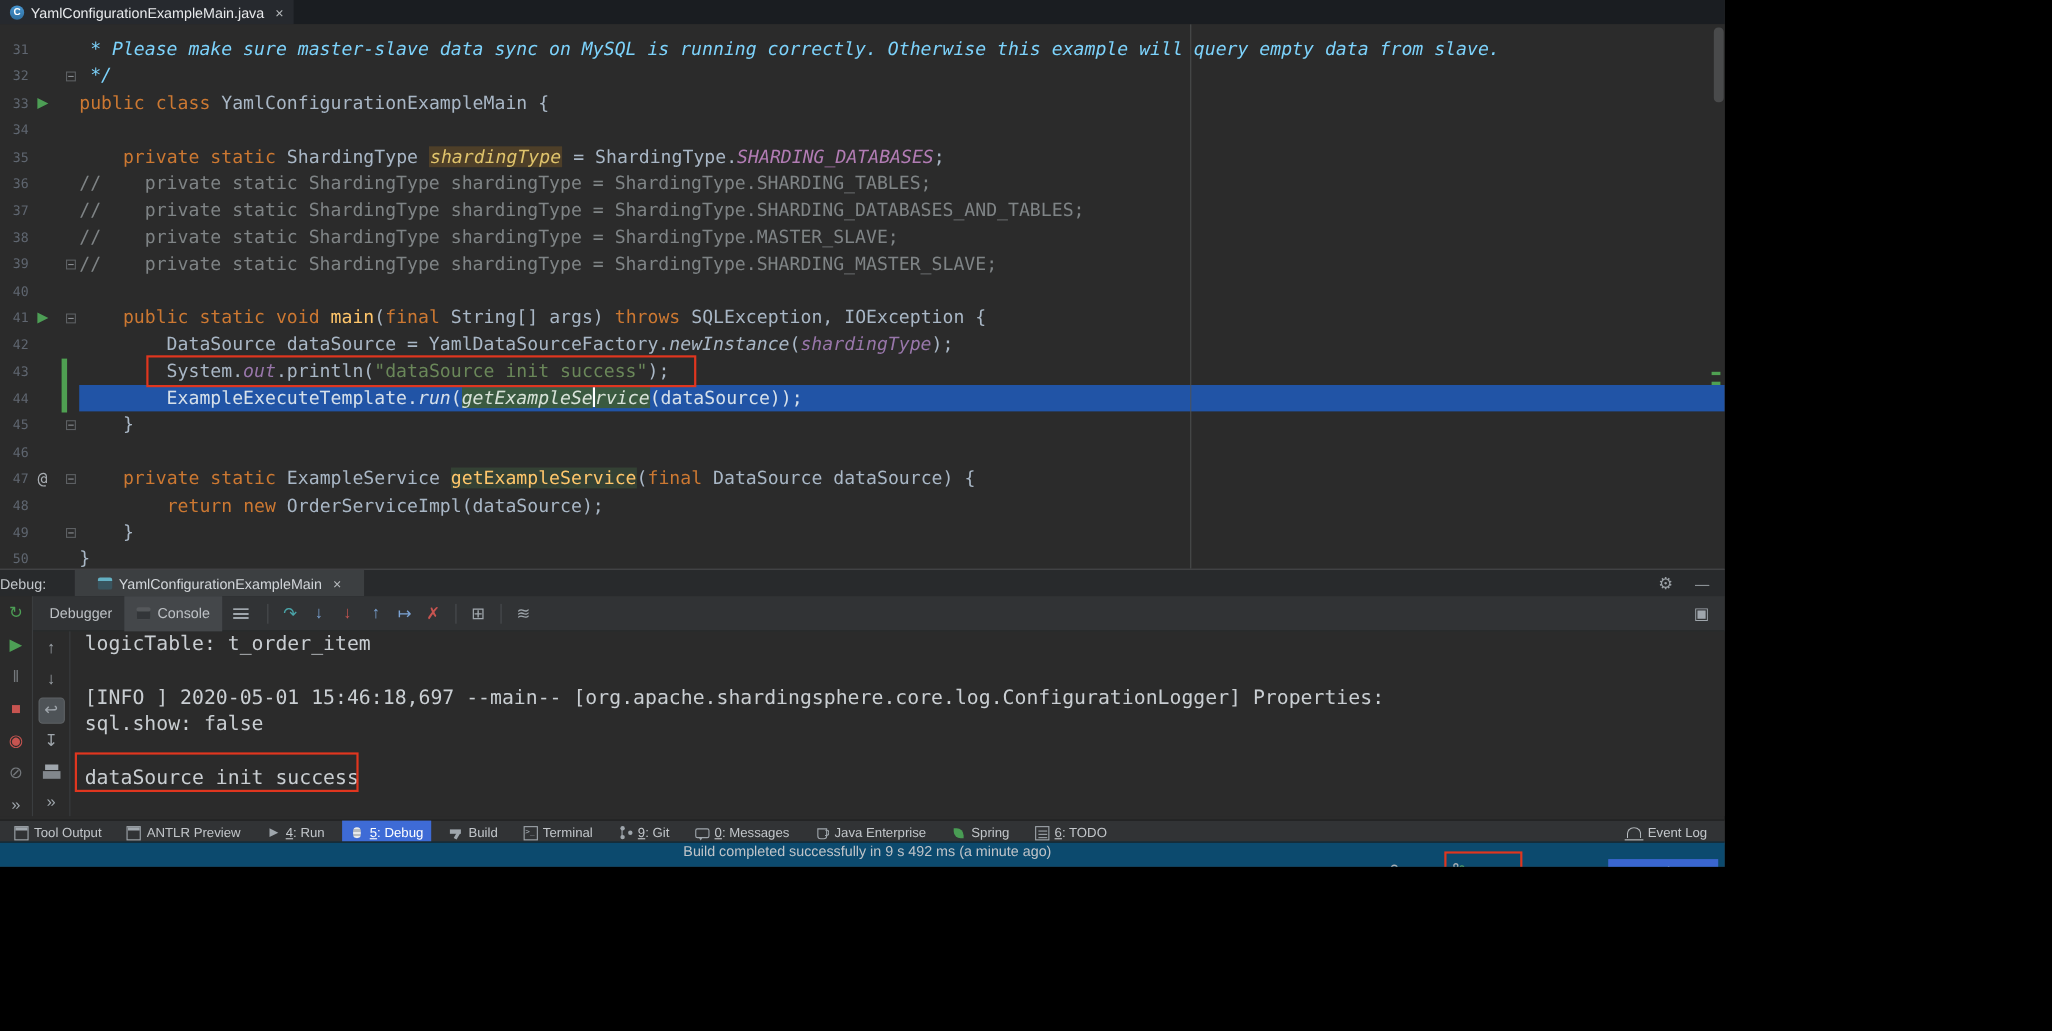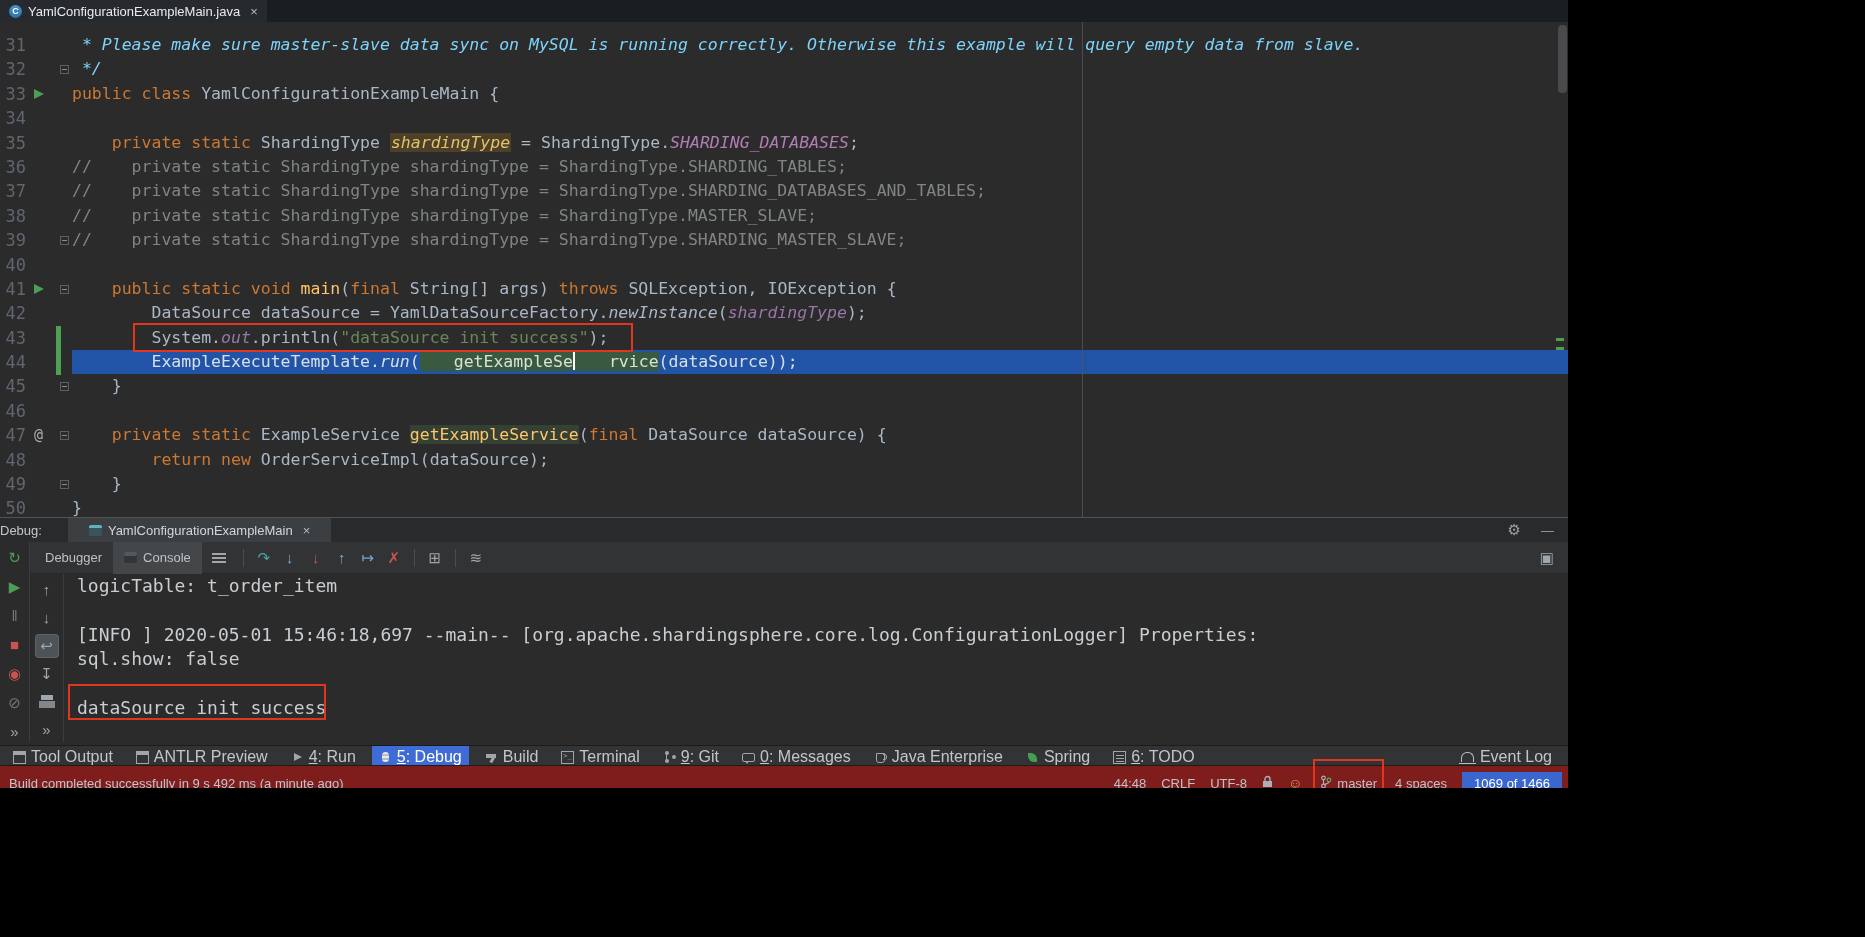--- a/index.html
+++ b/index.html
@@ -12,40 +12,40 @@
   .etab{display:flex;align-items:center;gap:6px;height:22px;padding:0 9px;background:#26292e;color:#e8eaec;font-size:13px;}
   .classicon{width:13px;height:13px;border-radius:7px;background:linear-gradient(180deg,#4694cf,#2f6fa0);
              color:#fff;font-size:9px;font-weight:bold;display:flex;align-items:center;justify-content:center;}
   .tclose{color:#b6babd;font-size:13px;margin-left:4px;cursor:default;}
 
   
   .editor{position:absolute;left:0;top:22px;right:0;height:495px;background:#2b2b2b;overflow:hidden;}
   .edlines{padding-top:11px;}
   .ed-row{display:flex;height:24.4px;line-height:24.4px;white-space:pre;
           font-family:"DejaVu Sans Mono","Liberation Mono",monospace;font-size:16.5px;}
-  .ed-num{flex:0 0 26px;text-align:right;color:#5f6670;font-size:17px;}
+  .ed-num{flex:0 0 26px;text-align:right;color:#5f6670;font-size:12px;}
   .ed-gut{flex:0 0 46px;position:relative;}
   .ed-code{flex:1 0 auto;}
   .line-exec .ed-code{background:#2154a6;}
   .runarrow{position:absolute;left:8px;top:7px;width:0;height:0;
             border-left:10px solid #4d9e55;border-top:5.5px solid transparent;border-bottom:5.5px solid transparent;}
   .gut-at{position:absolute;left:8px;top:0;color:#a8adb2;font-size:15px;}
   .foldbox{position:absolute;right:3px;top:8px;width:9px;height:9px;border:1px solid #5d6063;box-sizing:border-box;background:#2b2b2b;}
   .foldbox::after{content:"";position:absolute;left:1px;right:1px;top:3px;height:1px;background:#8a8e92;}
   .tok-kw{color:#cc7832;}
   .tok-pl{color:#a9b7c6;}
   .tok-com{color:#7f8486;}
   .tok-doc{color:#7dd3fc;font-style:italic;}
   .tok-fld{color:#9876aa;font-style:italic;}
   .tok-cst{color:#b27cb4;font-style:italic;}
   .tok-str{color:#6a8759;}
   .tok-md{color:#ffc66b;}
   .tok-plit{color:#a9b7c6;font-style:italic;}
   .tok-fldhl{color:#e0c46c;background:#4e3f28;font-style:italic;padding:0 1px;}
-  .tok-idhl{background:#3a5a40;color:#d8e2d8;padding-left:34px;}
+  .tok-idhl{background:#3a5a40;color:#d8e2d8;font-style:italic;}
   .tok-mdhl{background:#344134;color:#ffc66b;text-align:center;}
   .line-exec .tok-pl,.line-exec .tok-plit{color:#d6e0ea;}
   .caret{display:inline-block;width:2px;height:18px;background:#ffffff;margin-bottom:-3px;}
   .marginline{position:absolute;left:1082px;top:0;bottom:0;width:1px;background:#515355;opacity:.85;z-index:5;}
   .vcsbar{position:absolute;left:56px;top:304px;width:5px;height:49px;background:#4fa052;z-index:4;}
   .scrollthumb{position:absolute;right:1px;top:3px;width:9px;height:68px;background:rgba(164,168,172,.25);border-radius:4px;z-index:6;}
   .sm{position:absolute;right:4px;width:8px;height:3px;background:#4fa052;z-index:6;}
   .sm1{top:316px;} .sm2{top:325px;}
 
   
@@ -74,21 +74,21 @@
   .g-green{color:#4d9e55;} .g-red{color:#c75450;} .g-dim{color:#74787c;}
   .g-gray{color:#9fa6ac;} .g-blue{color:#7ba3d4;} .g-teal{color:#4aa5a9;}
   .ic-print{position:relative;}
   .ic-print::before{content:"";position:absolute;left:5px;top:4px;width:12px;height:5px;background:#9fa6ac;}
   .ic-print::after{content:"";position:absolute;left:3px;top:10px;width:16px;height:7px;background:#82878c;}
   .console{flex:1;padding-left:13px;font-family:"DejaVu Sans Mono","Liberation Mono",monospace;font-size:18px;color:#c9ced2;overflow:hidden;}
   .co-line{height:24.4px;line-height:24.4px;white-space:pre;}
 
   
   .twbar{position:absolute;left:0;top:745px;right:0;height:23px;background:#313335;border-top:1px solid #1c1c1c;
-         display:flex;align-items:center;box-sizing:border-box;font-size:16px;color:#c2c6ca;padding:0 6px;}
+         display:flex;align-items:center;box-sizing:border-box;font-size:12px;color:#c2c6ca;padding:0 6px;}
   .twitems{display:flex;align-items:center;height:100%;gap:9px;}
   .twbtn{display:flex;align-items:center;gap:5px;height:23px;padding:0 7px;}
   .twbtn.selected{background:#3e6bd6;color:#fff;}
   .mnemonic{text-decoration:underline;}
   .twi{width:13px;height:13px;display:inline-block;position:relative;flex:0 0 13px;}
   .twi-window{border:1px solid #9fa6ac;box-sizing:border-box;box-shadow:inset 0 3px 0 #9fa6ac;}
   .twi-play::before{content:"";position:absolute;left:3px;top:2px;border-left:8px solid #9fa6ac;
                     border-top:4.5px solid transparent;border-bottom:4.5px solid transparent;}
   .twi-bug::before{content:"";position:absolute;left:3px;top:1px;width:7px;height:10px;border-radius:4px;
                    background:repeating-linear-gradient(#e8eaec 0 2px,#b9bdc1 2px 4px);}
@@ -105,22 +105,22 @@
   .twi-javaee::before{content:"";position:absolute;left:2px;top:2px;width:7px;height:8px;border:1px solid #9fa6ac;border-radius:0 0 3px 3px;}
   .twi-javaee::after{content:"";position:absolute;right:0;top:3px;width:3px;height:4px;border:1px solid #9fa6ac;border-left:none;border-radius:0 3px 3px 0;}
   .twi-spring::before{content:"";position:absolute;left:2px;top:2px;width:9px;height:9px;background:#499c54;border-radius:0 70% 0 70%;}
   .twi-todo{border:1px solid #9fa6ac;box-sizing:border-box;}
   .twi-todo::before{content:"";position:absolute;left:2px;top:3px;width:8px;height:1px;background:#9fa6ac;box-shadow:0 3px 0 #9fa6ac,0 6px 0 #9fa6ac;}
   .twright{margin-left:auto;display:flex;align-items:center;gap:6px;margin-right:10px;}
   .belli{width:11px;height:9px;border:1.5px solid #b9bec2;border-bottom:none;border-radius:6px 6px 0 0;position:relative;display:inline-block;}
   .belli::after{content:"";position:absolute;left:-3px;right:-3px;bottom:-2px;height:1.5px;background:#b9bec2;}
 
   
-  .statusbar{position:absolute;left:0;top:765px;right:0;height:35px;background:#7f1d1d;border-top:1px solid #1c1c1c;
-             display:flex;align-items:center;box-sizing:border-box;font-size:13px;color:#bdc1c5;}
+  .statusbar{position:absolute;left:0;top:765px;right:0;height:35px;background:#0c4a6e;border-top:1px solid #1c1c1c;
+             display:flex;align-items:center;box-sizing:border-box;font-size:13px;color:#bdc1c5;flex-direction:column;}
   .sb-left{margin-left:9px;color:#c0c4c8;}
   .sb-right{margin-left:auto;display:flex;align-items:center;gap:15px;margin-right:6px;height:100%;}
   .branchchip{display:flex;align-items:center;gap:5px;position:relative;padding:0 3px;height:100%;}
   .memchip{background:#3a66d0;color:#fff;height:23px;line-height:23px;padding:0 12px;}
   .smiley{color:#ccb35c;font-size:14px;}
 
   
   .anno{position:absolute;border:2px solid #e0361f;z-index:100;pointer-events:none;box-sizing:border-box;}
   .anno-code{left:133px;top:323px;width:500px;height:29px;}
   .anno-console{left:68px;top:684px;width:258px;height:36px;}

